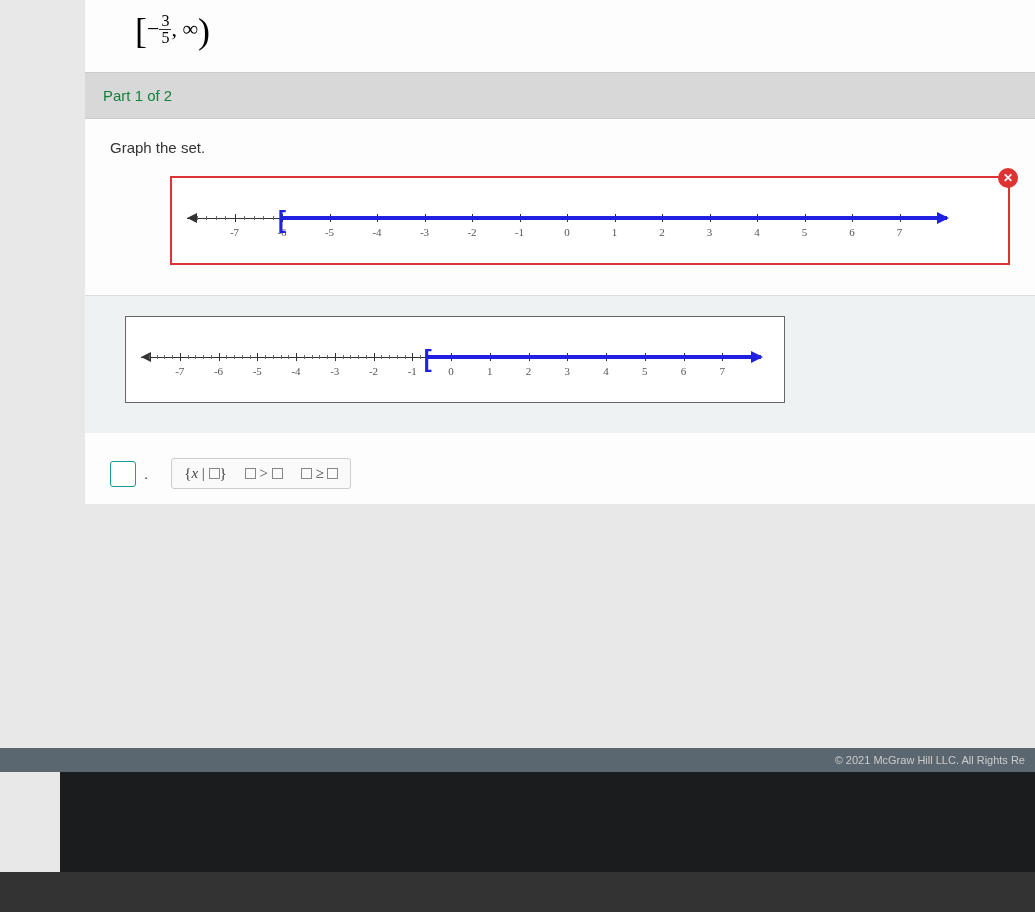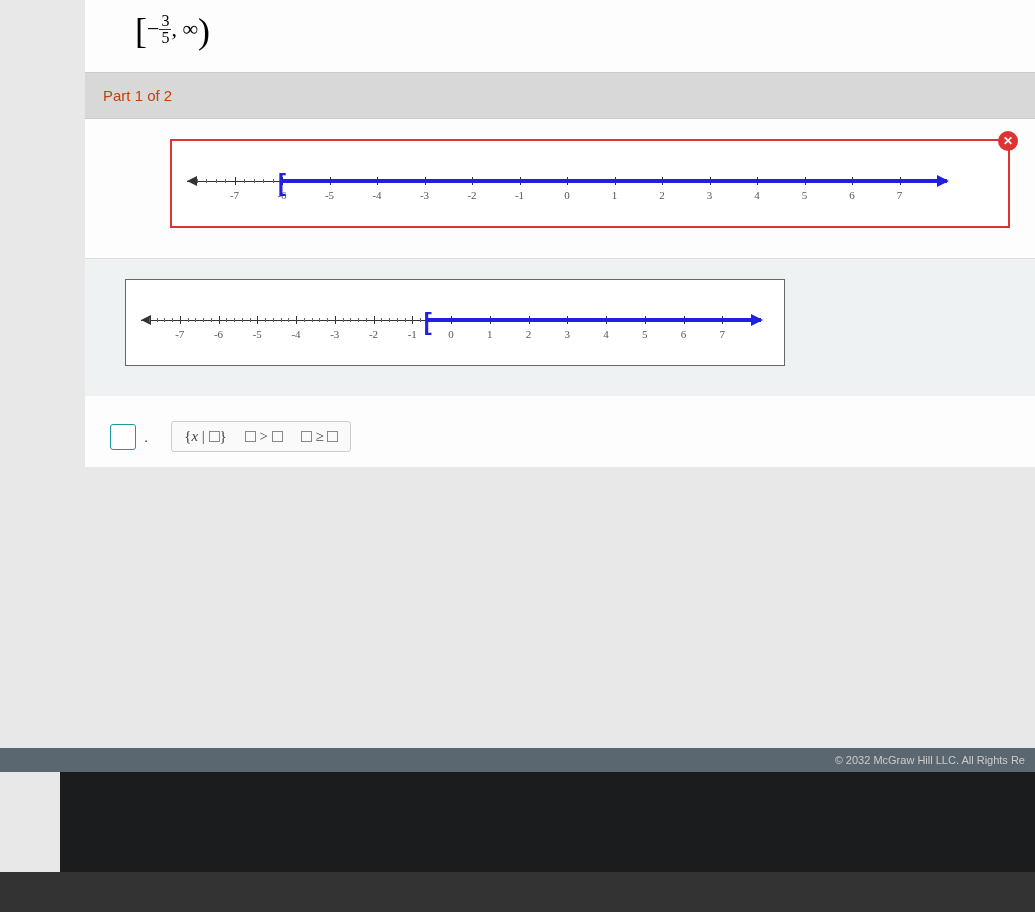--- a/index.html
+++ b/index.html
@@ -31,21 +31,21 @@
     font-size: 16px;
     position: relative;
     top: -2px;
   }
   .fraction .num { display: block; border-bottom: 1px solid #333; padding: 0 2px;}
   .fraction .den { display: block; padding: 0 2px;}
   .section-header {
     background: #d8d8d8;
     padding: 14px 18px;
     font-size: 15px;
-    color: #c2410c;
+    color: #15803d;
     border-top: 1px solid #ccc;
     border-bottom: 1px solid #ccc;
   }
   .section-body {
     background: #fdfdfd;
     padding: 20px 25px 30px 25px;
   }
   .instruction {
     font-size: 15px;
     color: #333;
@@ -260,20 +260,21 @@
 
 <div class="main-content">
 
   <div class="interval-notation">
     <span class="bracket">[</span><span>−</span><span class="fraction"><span class="num">3</span><span class="den">5</span></span><span>,</span> <span>∞</span><span class="bracket">)</span>
   </div>
 
   <div class="section-header">Part 1 of 2</div>
 
   <div class="section-body">
+    <div class="instruction">Graph the set.</div>
     <div class="graph-box">
       <div class="incorrect-badge">✕</div>
       <div class="numberline" id="nl-student" style="width: 760px;">
           <div class="nl-axis"></div>
           <div class="nl-leftarrow"></div>
           <div class="nl-subtick" style="left: 9.5px;"></div>
           <div class="nl-subtick" style="left: 19px;"></div>
           <div class="nl-subtick" style="left: 28.5px;"></div>
           <div class="nl-subtick" style="left: 38px;"></div>
           <div class="nl-tick" style="left: 47.5px;"></div>
@@ -487,15 +488,15 @@
     <div class="palette">
       <span class="palette-item">{<i>x</i> | <span class="sq"></span>}</span>
       <span class="palette-item"><span class="sq"></span> &gt; <span class="sq"></span></span>
       <span class="palette-item"><span class="sq"></span> ≥ <span class="sq"></span></span>
     </div>
   </div>
 
 
 </div>
 
-<div class="footer">© 2032 McGraw Hill LLC. All Rights Re</div>
+<div class="footer">© 2021 McGraw Hill LLC. All Rights Re</div>
 <div class="dark-bar"></div>
 <div class="bottom-edge"></div>
 
 </body></html>

